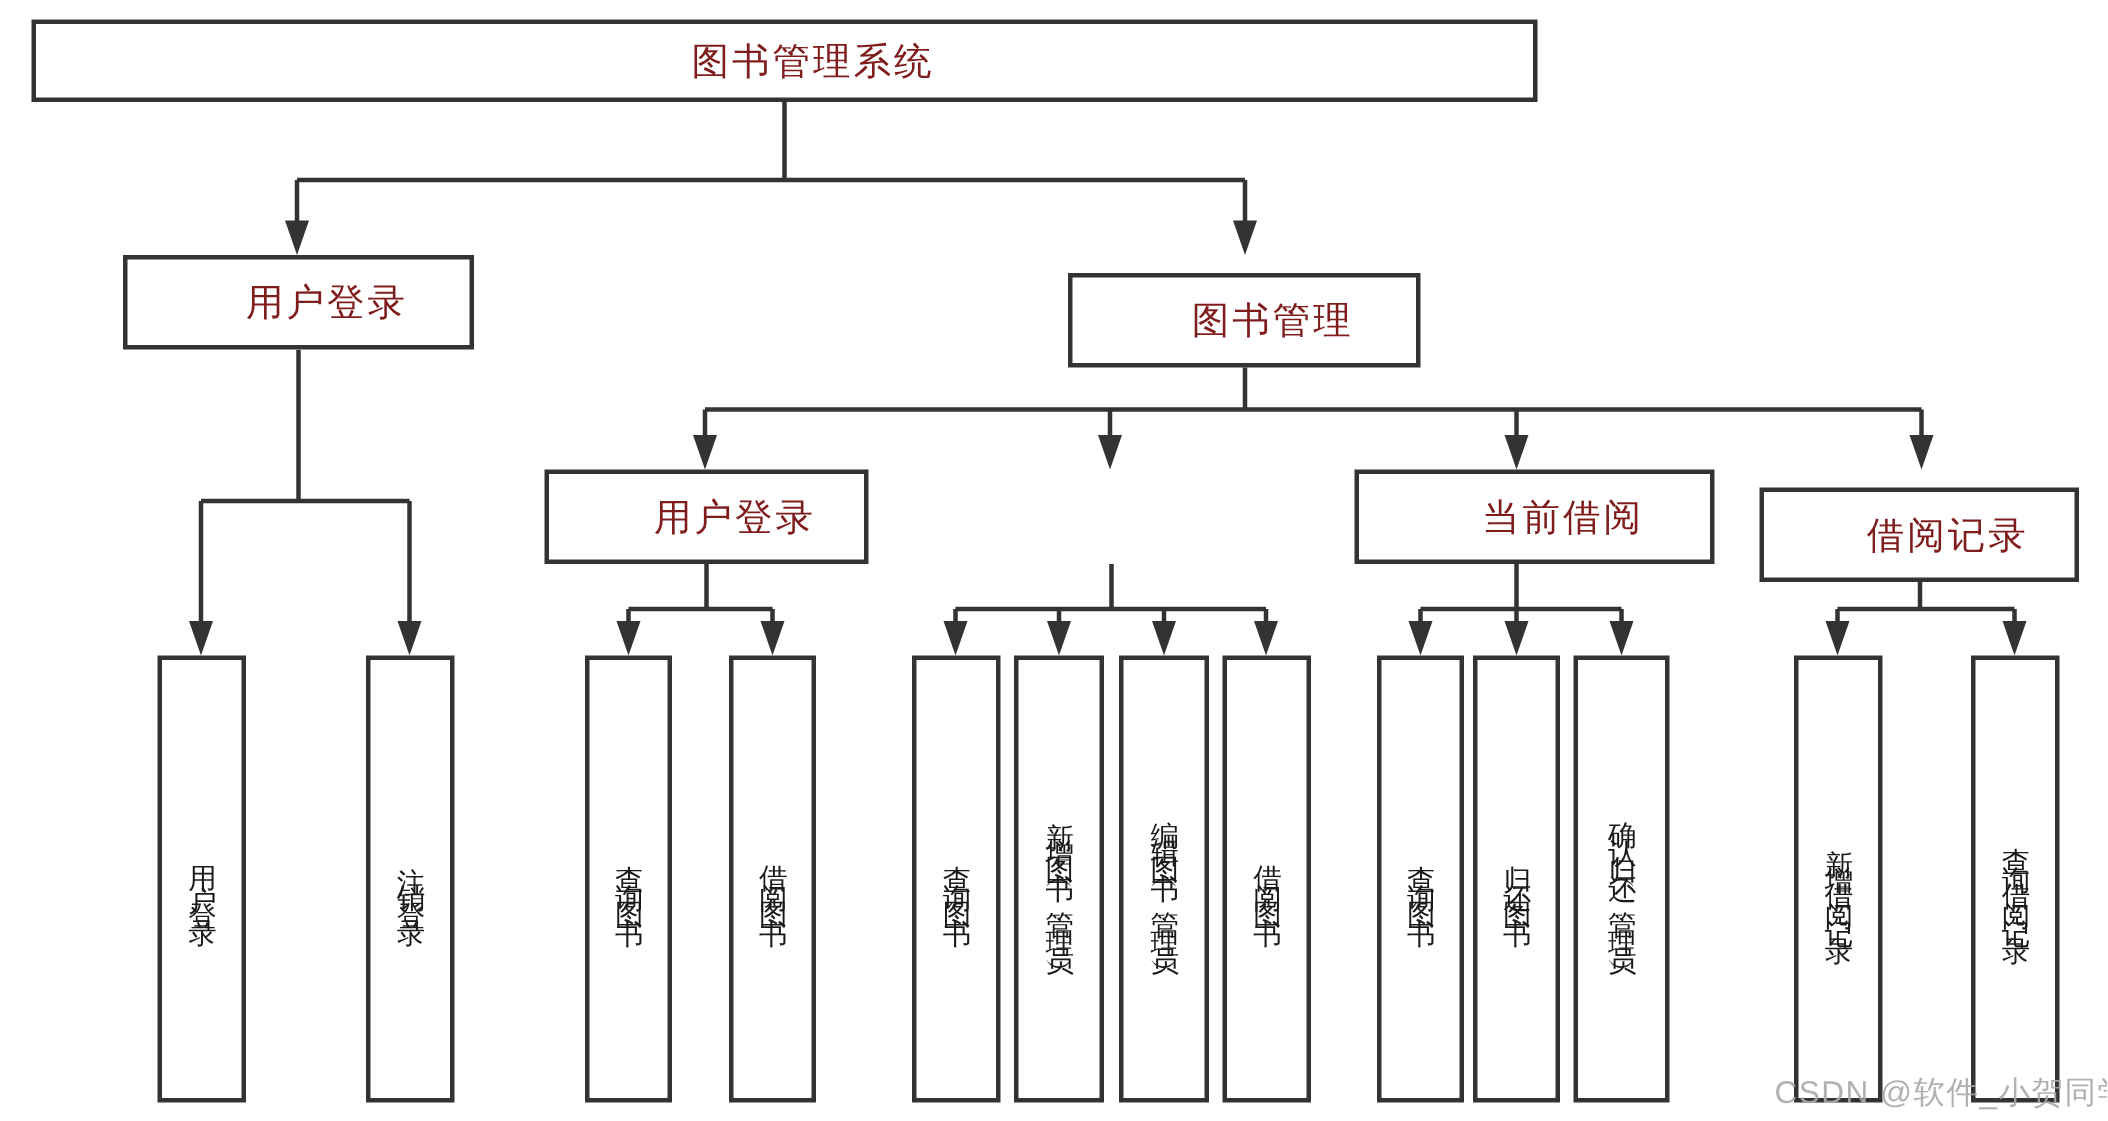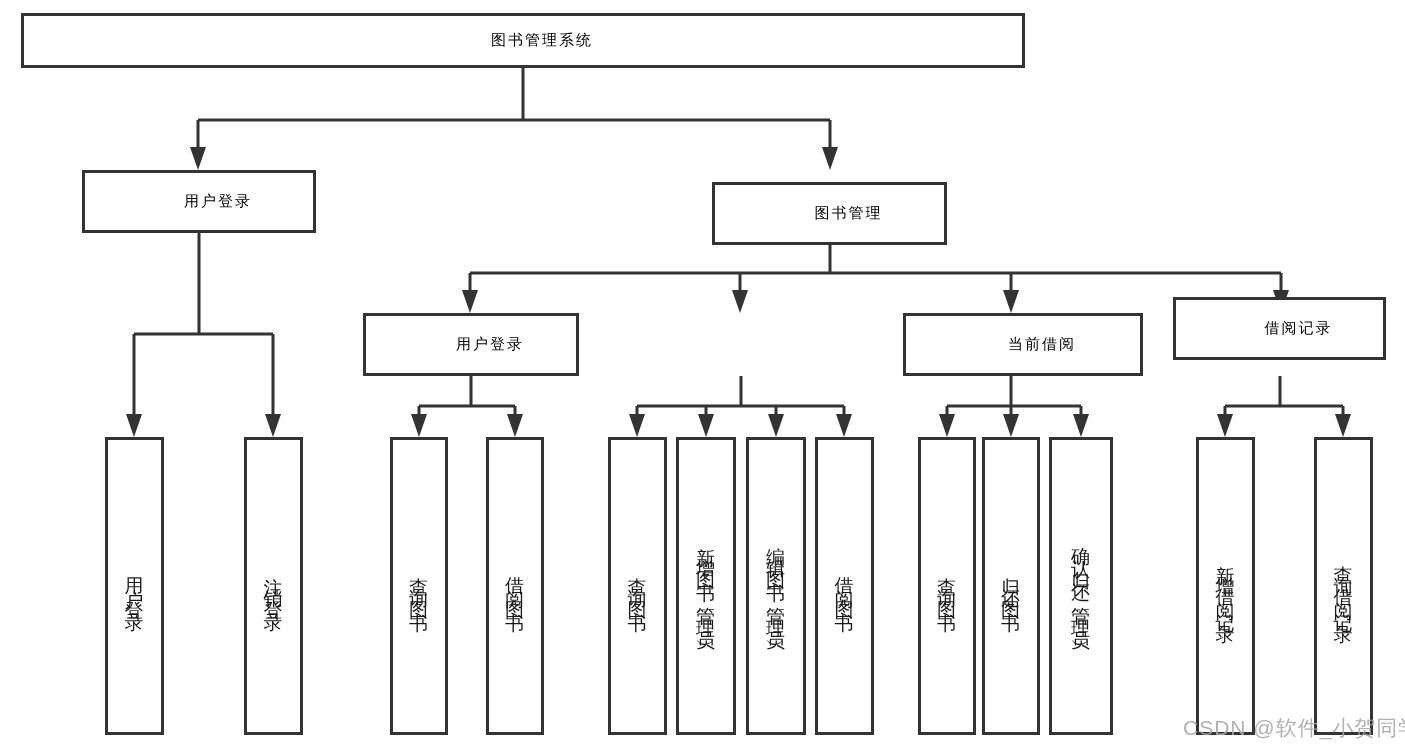--- a/index.html
+++ b/index.html
@@ -24,23 +24,23 @@
     z-index: 1;
   }
   .node {
     position: absolute;
     background: #ffffff;
     border: 3px solid #333333;
     box-sizing: border-box;
     display: flex;
     align-items: center;
     justify-content: center;
-    font-size: 15px;
+    font-size: 25px;
     letter-spacing: 2px;
-    color: #000000;
+    color: #7f1d1d;
     z-index: 2;
     padding-left: 38px;
   }
   .leaf {
     position: absolute;
     top: 437px;
     height: 298px;
     background: #ffffff;
     border: 3px solid #333333;
     box-sizing: border-box;
@@ -69,21 +69,21 @@
     white-space: nowrap;
     z-index: 3;
   }
   
   #n-root   { left: 21px;  top: 13px;  width: 1004px; height: 55px; }
   #n-login  { left: 82px;  top: 170px; width: 234px;  height: 63px; }
   #n-mgmt   { left: 712px; top: 170px; width: 235px;  height: 63px; margin-top: 12px; }
   #n-g0     { left: 363px; top: 313px; width: 216px;  height: 63px; }
   #n-g1     { left: 633px; top: 313px; width: 216px;  height: 63px; }
   #n-g2     { left: 903px; top: 313px; width: 240px;  height: 63px; }
-  #n-g3     { left: 1173px;top: 297px; width: 213px;  height: 63px; font-family: Liberation Serif, serif; }
+  #n-g3     { left: 1173px;top: 325px; width: 213px;  height: 63px; font-family: Liberation Serif, serif; }
   
   #l-a0 { left: 105px;  width: 59px; }
   #l-a1 { left: 244px;  width: 59px; }
   #l-b0 { left: 390px;  width: 58px; }
   #l-b1 { left: 486px;  width: 58px; }
   #l-c0 { left: 608px;  width: 59px; }
   #l-c1 { left: 676px;  width: 60px; }
   #l-c2 { left: 746px;  width: 60px; }
   #l-c3 { left: 815px;  width: 59px; }
   #l-d0 { left: 918px;  width: 58px; }

